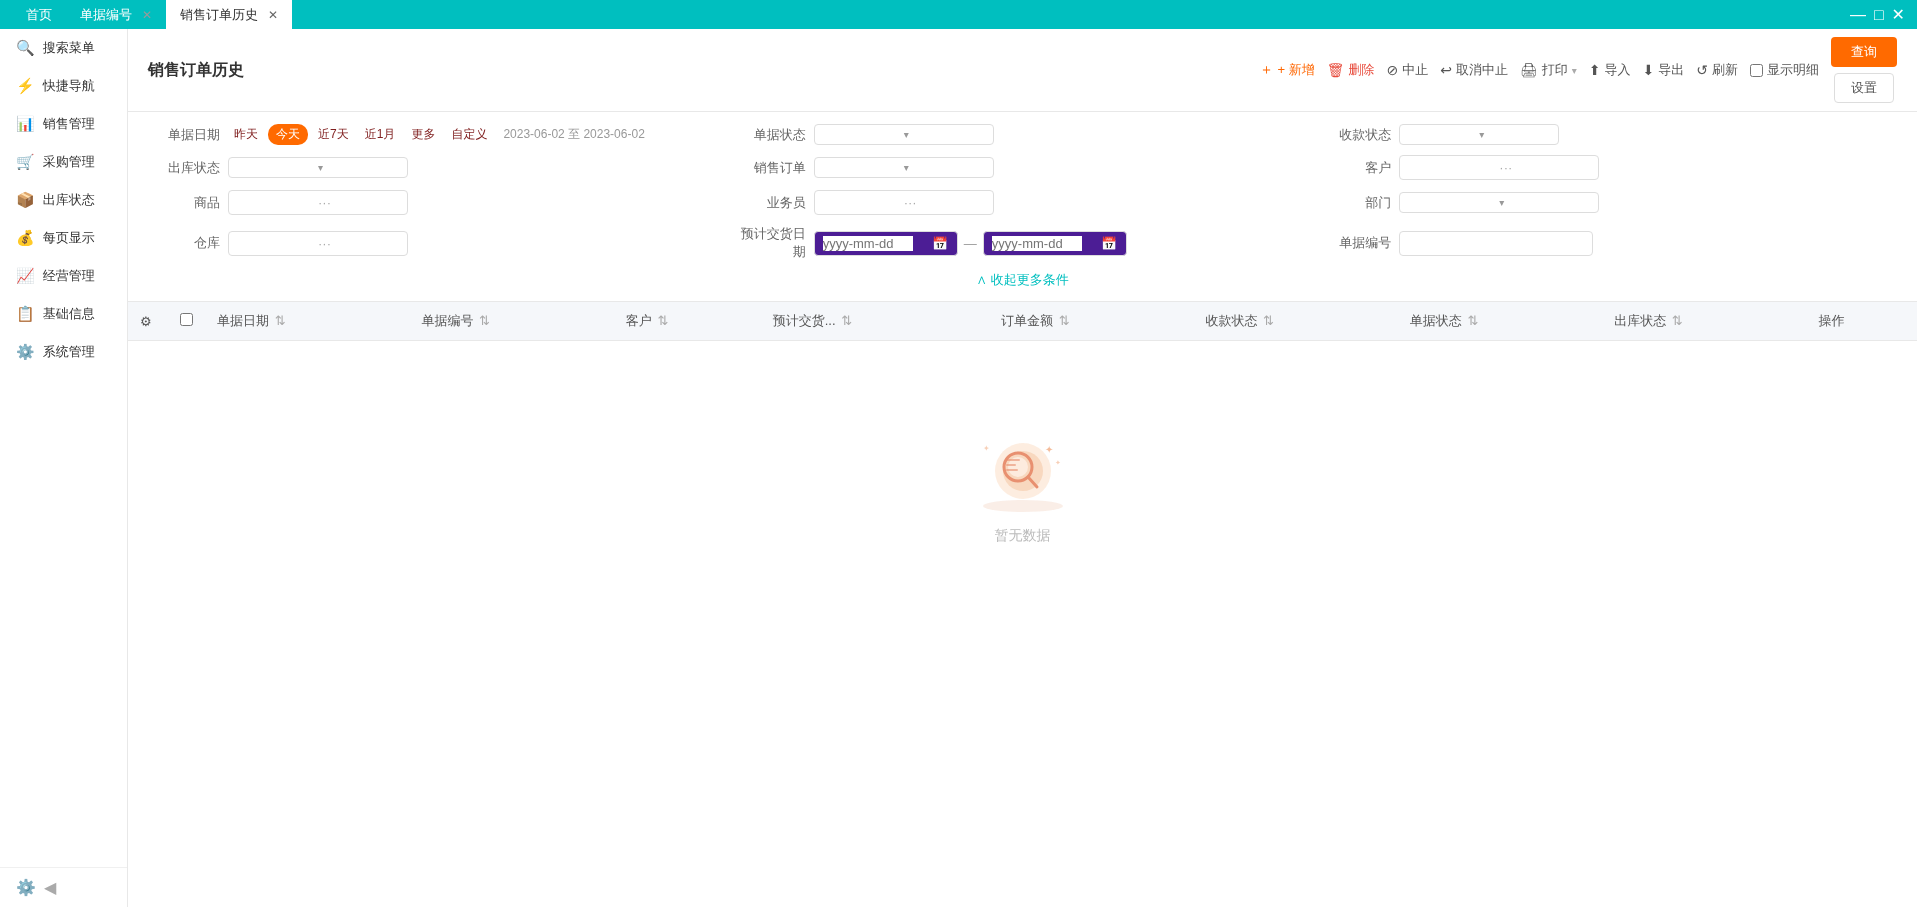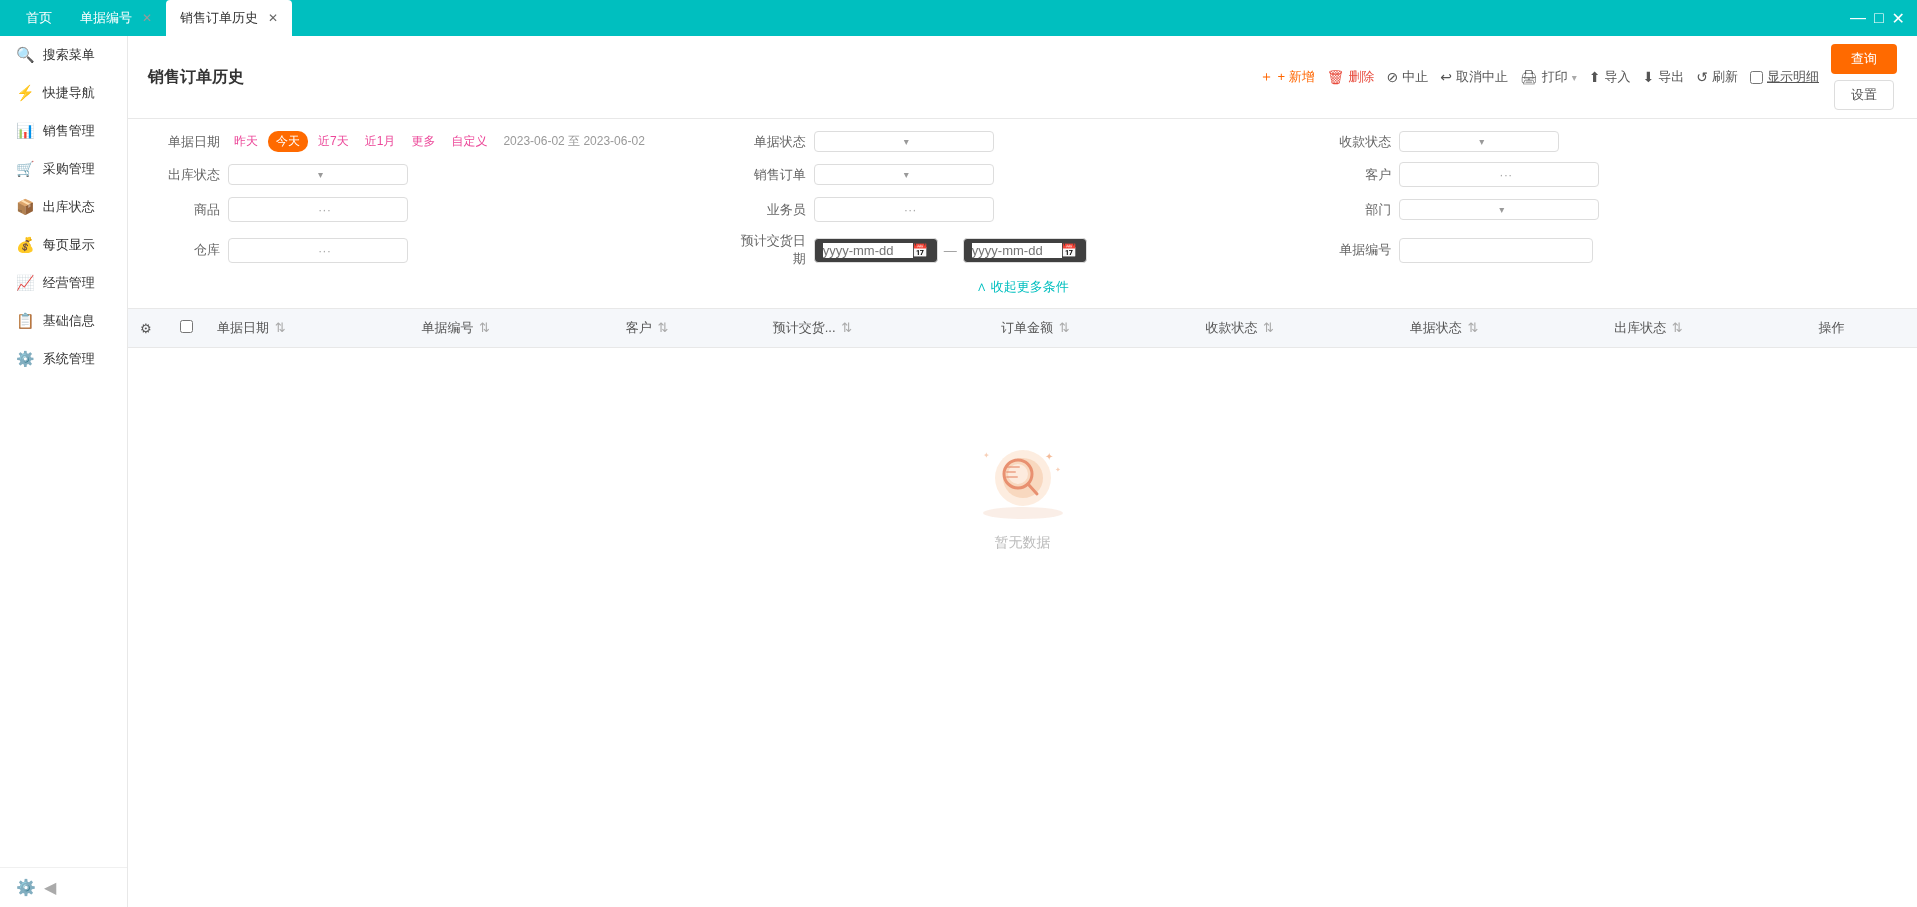--- a/index.html
+++ b/index.html
@@ -1,19 +1,19 @@
 <!DOCTYPE html>
 <html><head>
   <meta charset="utf-8">
   <style>
     * { box-sizing: border-box; margin: 0; padding: 0; }
     body { font-family: 'Microsoft YaHei', Arial, sans-serif; font-size: 13px; background: #f5f5f5; color: #333; display: flex; flex-direction: column; height: 100vh; overflow: hidden; }
 
     
-    .top-bar { background: #00bfbf; height: 36px; display: flex; align-items: center; padding: 4px 12px; gap: 0; flex-shrink: 0; }
+    .top-bar { background: #00bfbf; height: 29px; display: flex; align-items: center; padding: 4px 12px; gap: 0; flex-shrink: 0; }
     .tab-item { display: flex; align-items: center; padding: 0 14px; height: 36px; color: #fff; font-size: 13px; cursor: pointer; gap: 6px; position: relative; }
     .tab-item.active { background: #fff; color: #333; border-radius: 4px 4px 0 0; }
     .tab-item .close-icon { font-size: 12px; color: #999; cursor: pointer; margin-left: 4px; }
     .tab-item.active .close-icon { color: #666; }
     .top-bar-right { margin-left: auto; display: flex; align-items: center; gap: 8px; }
     .top-bar-right .icon-btn { color: #fff; cursor: pointer; font-size: 16px; }
 
     
     .main-layout { display: flex; flex: 1; overflow: hidden; }
 
@@ -28,42 +28,42 @@
     .content-area { flex: 1; display: flex; flex-direction: column; overflow: hidden; background: #f5f7fa; }
 
     
     .page-title-bar { background: #fff; padding: 8px 20px; display: flex; align-items: center; justify-content: space-between; border-bottom: 1px solid #e8e8e8; flex-shrink: 0; }
     .page-title { font-size: 16px; font-weight: bold; color: #333; }
     .toolbar { display: flex; align-items: center; gap: 12px; }
     .toolbar-btn { display: flex; align-items: center; gap: 4px; font-size: 13px; color: #555; cursor: pointer; }
     .toolbar-btn .tb-icon { font-size: 14px; }
     .toolbar-btn.orange { color: #ff6600; }
     .toolbar-btn.red { color: #e84c3d; }
-    .display-toggle { display: flex; align-items: center; gap: 4px; font-size: 13px; color: #555; text-decoration: underline; }
+    .display-toggle { display: flex; align-items: center; gap: 4px; font-size: 13px; color: #555; }
     .display-toggle input { margin: 0; }
     .btn-query { background: #ff6a00; color: #fff; border: none; border-radius: 4px; padding: 6px 20px; font-size: 13px; cursor: pointer; }
     .btn-setting { background: #fff; color: #555; border: 1px solid #ddd; border-radius: 4px; padding: 5px 16px; font-size: 13px; cursor: pointer; margin-top: 4px; }
 
     
     .filter-area { background: #fff; padding: 12px 20px; border-bottom: 1px solid #e8e8e8; flex-shrink: 0; }
     .filter-row { display: flex; align-items: center; gap: 8px; margin-bottom: 10px; }
     .filter-label { color: #666; width: 72px; text-align: right; flex-shrink: 0; }
     .filter-field { display: flex; align-items: center; gap: 6px; flex: 1; }
     .date-quick { display: flex; align-items: center; gap: 4px; }
-    .date-btn { padding: 2px 6px; border-radius: 3px; font-size: 12px; cursor: pointer; color: #ec4899; }
+    .date-btn { padding: 2px 6px; border-radius: 3px; font-size: 12px; cursor: pointer; color: #7f1d1d; }
     .date-btn.active { background: #ff6a00; color: #fff; border-radius: 10px; padding: 2px 8px; }
     .date-range { font-size: 12px; color: #999; margin-left: 4px; }
     .select-field { display: flex; align-items: center; border: 1px solid #ddd; border-radius: 4px; padding: 4px 8px; background: #fff; min-width: 180px; cursor: pointer; }
     .select-field span { flex: 1; color: #bbb; font-size: 13px; }
     .select-field .arr { color: #999; font-size: 10px; }
     .dots-field { display: flex; align-items: center; border: 1px solid #ddd; border-radius: 4px; padding: 4px 8px; background: #fff; min-width: 180px; cursor: pointer; }
     .dots-field span { flex: 1; }
     .dots-field .dots { color: #aaa; }
     .input-field { border: 1px solid #ddd; border-radius: 4px; padding: 4px 8px; background: #fff; min-width: 180px; font-size: 13px; color: #bbb; }
-    .date-input-wrap { display: flex; align-items: center; border: 1px solid #ddd; border-radius: 4px; padding: 4px 8px; background: #404040; gap: 0; }
+    .date-input-wrap { display: flex; align-items: center; border: 1px solid #ddd; border-radius: 4px; padding: 4px 8px; background: #4c1d95; gap: 20px; }
     .date-input-wrap input { border: none; outline: none; font-size: 13px; color: #bbb; width: 90px; }
     .date-input-wrap .cal-icon { color: #aaa; cursor: pointer; }
     .dash { color: #999; }
     .collapse-more { text-align: center; color: #00bfbf; font-size: 13px; cursor: pointer; margin-top: 4px; }
 
     
     .table-area { flex: 1; overflow: auto; padding: 0 0; background: #fff; margin: 0; }
     .data-table { width: 100%; border-collapse: collapse; font-size: 13px; }
     .data-table thead tr { background: #f5f7fa; border-bottom: 1px solid #e8e8e8; }
     .data-table thead th { padding: 10px 12px; text-align: left; color: #555; font-weight: normal; white-space: nowrap; border-bottom: 1px solid #e8e8e8; }

